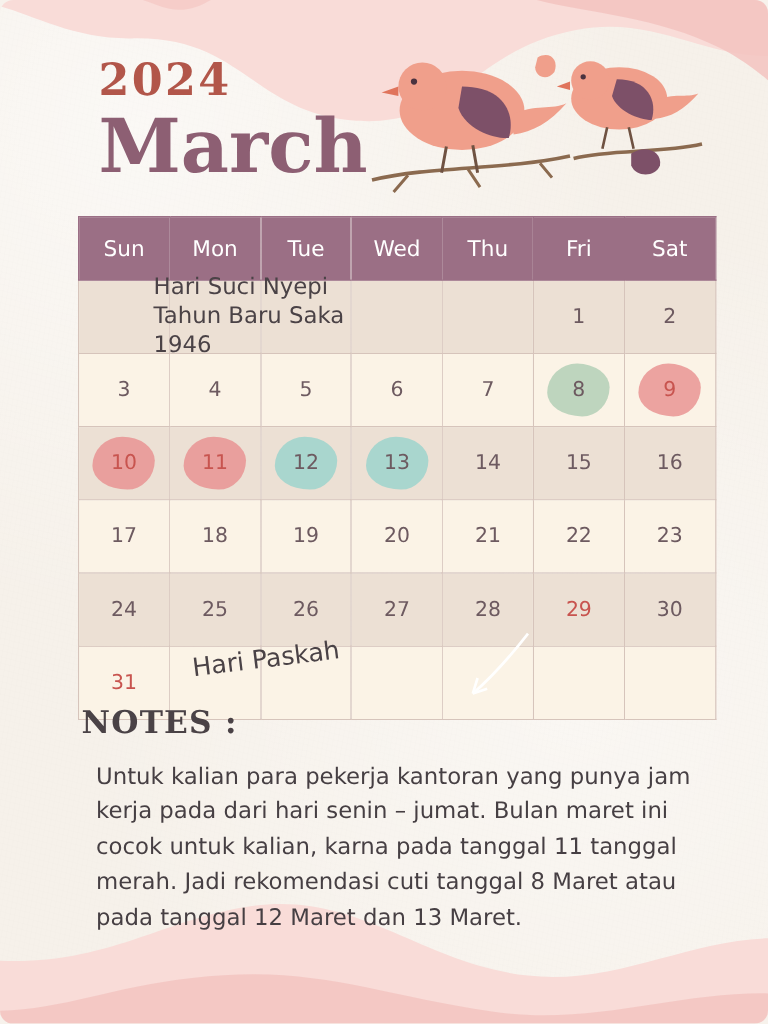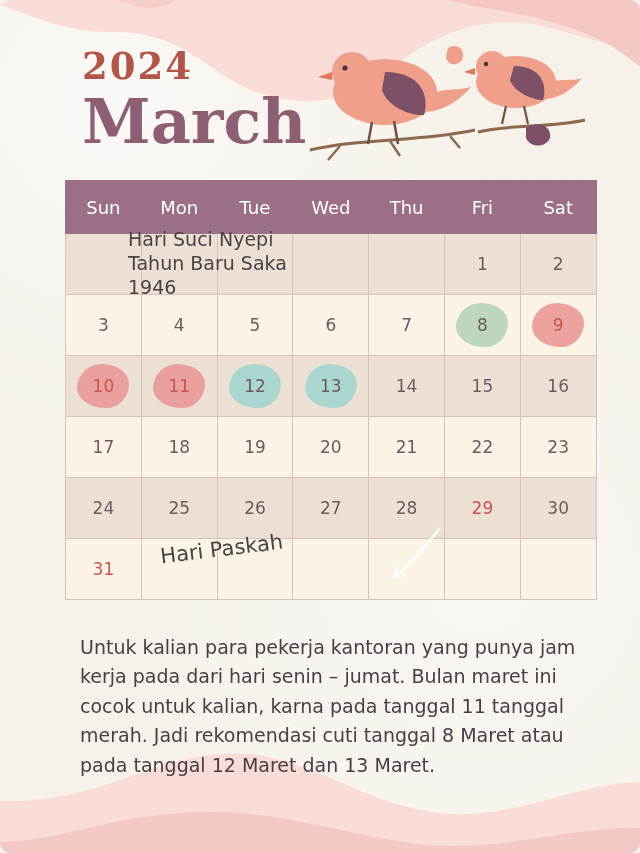--- a/index.html
+++ b/index.html
@@ -311,15 +311,16 @@
   </table>
 
   <div class="handwrite" id="note-nyepi">Hari Suci Nyepi Tahun Baru Saka 1946</div>
   <div class="handwrite" id="note-paskah">Hari Paskah</div>
 
   <svg style="position:absolute; left:380px; top:520px; width:70px; height:80px; z-index:5;" viewBox="0 0 70 80">
     <path d="M60,8 C46,26 30,44 14,58" stroke="#ffffff" stroke-width="2.2" fill="none"></path>
     <path d="M14,58 L26,54 M14,58 L18,45" stroke="#ffffff" stroke-width="2.2" fill="none"></path>
   </svg>
 
+  <div id="notes-title">NOTES :</div>
   <div id="notes-body">Untuk kalian para pekerja kantoran yang punya jam kerja pada dari hari senin – jumat. Bulan maret ini cocok untuk kalian, karna pada tanggal 11 tanggal merah. Jadi rekomendasi cuti tanggal 8 Maret atau pada tanggal 12 Maret dan 13 Maret.</div>
 
 </div>
 
 </body></html>

